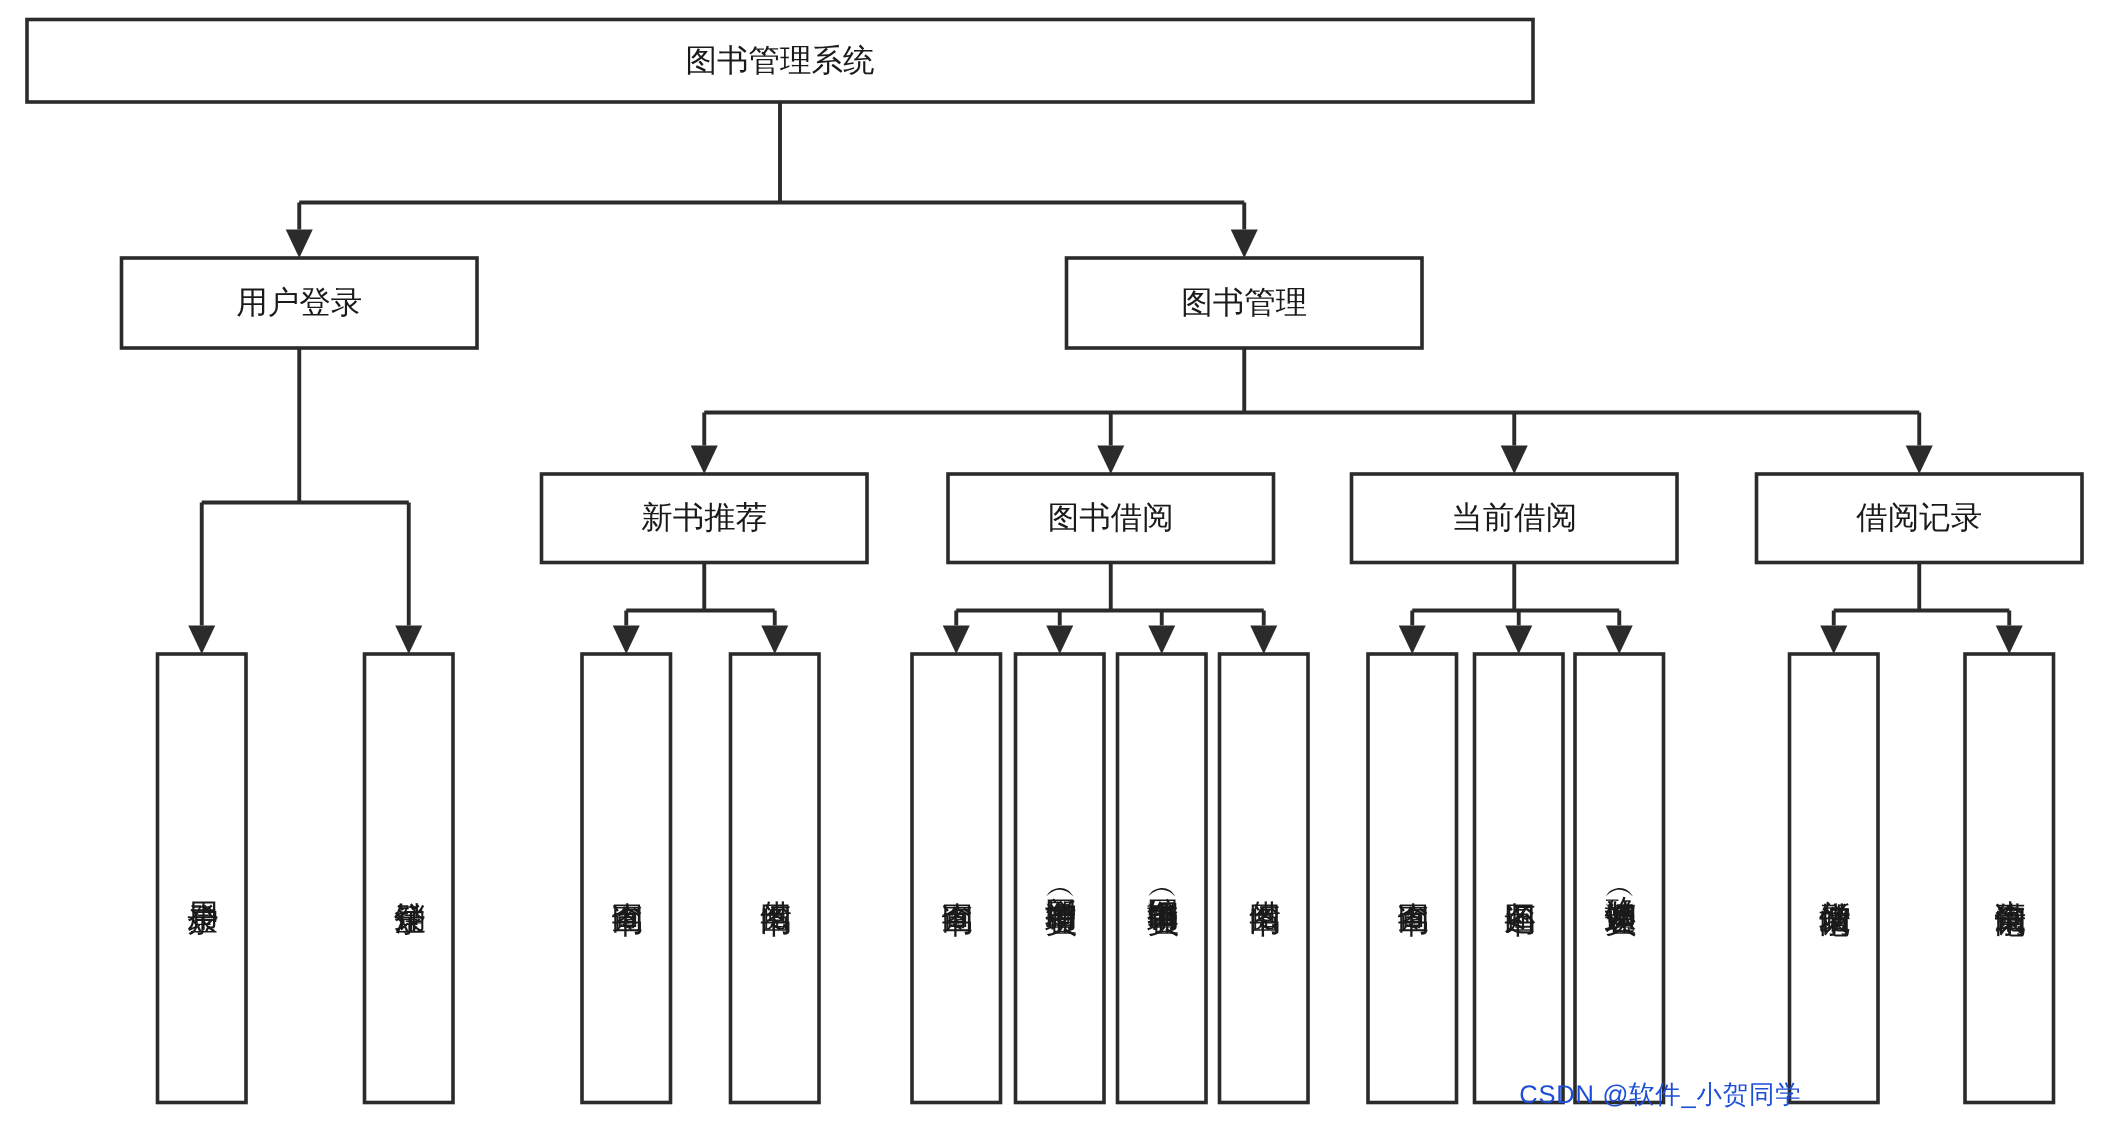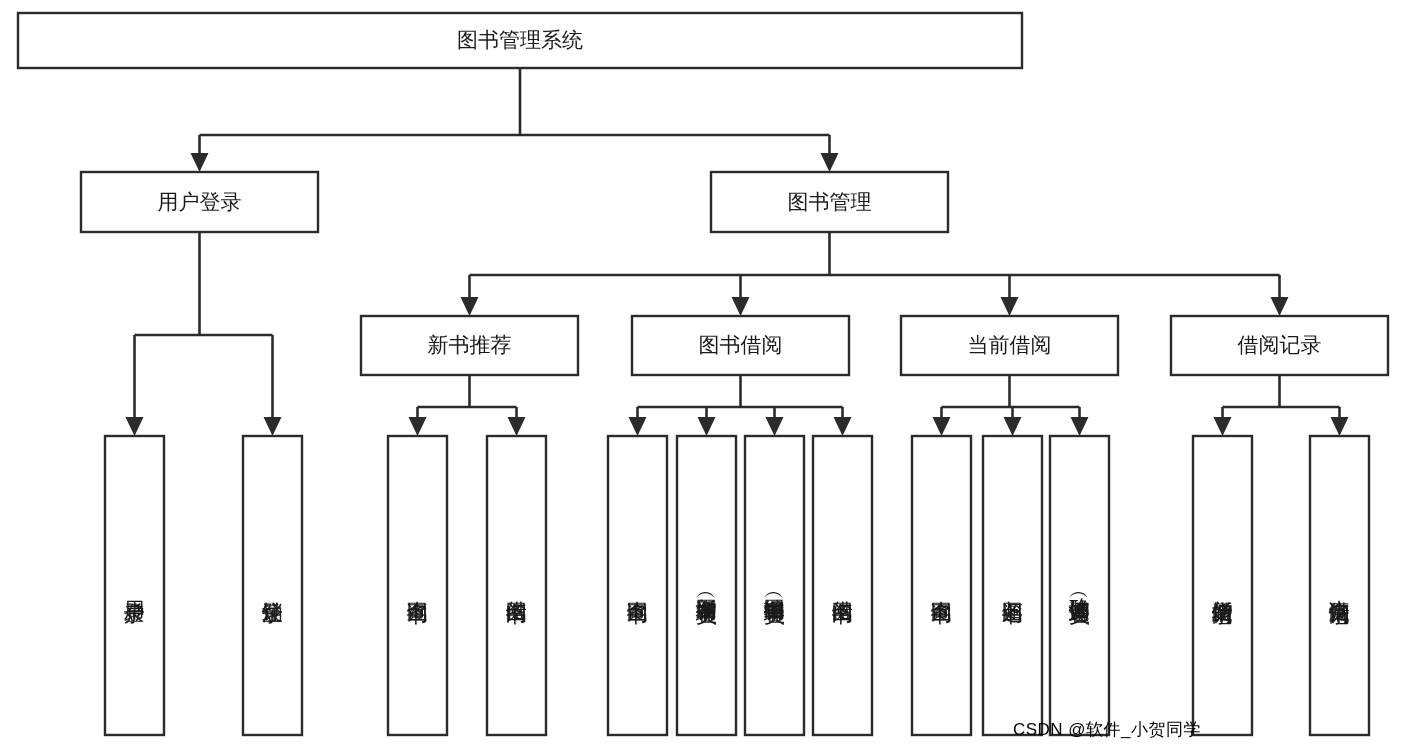--- a/index.html
+++ b/index.html
@@ -59,21 +59,21 @@
     text-align: center;
     white-space: nowrap;
     pointer-events: none;
   }
   .watermark {
     position: absolute;
     right: 14px;
     bottom: 6px;
     font-family: "Liberation Sans", "DejaVu Sans", sans-serif;
     font-size: 17px;
-    color: #000000;
+    color: #1d4ed8;
     white-space: nowrap;
     letter-spacing: 0.5px;
   }
 </style>
 </head>
 <body>
 
 <div id="diagram-root">
   <svg id="tree-svg" viewBox="0 0 1405 747">
     <defs></defs>

